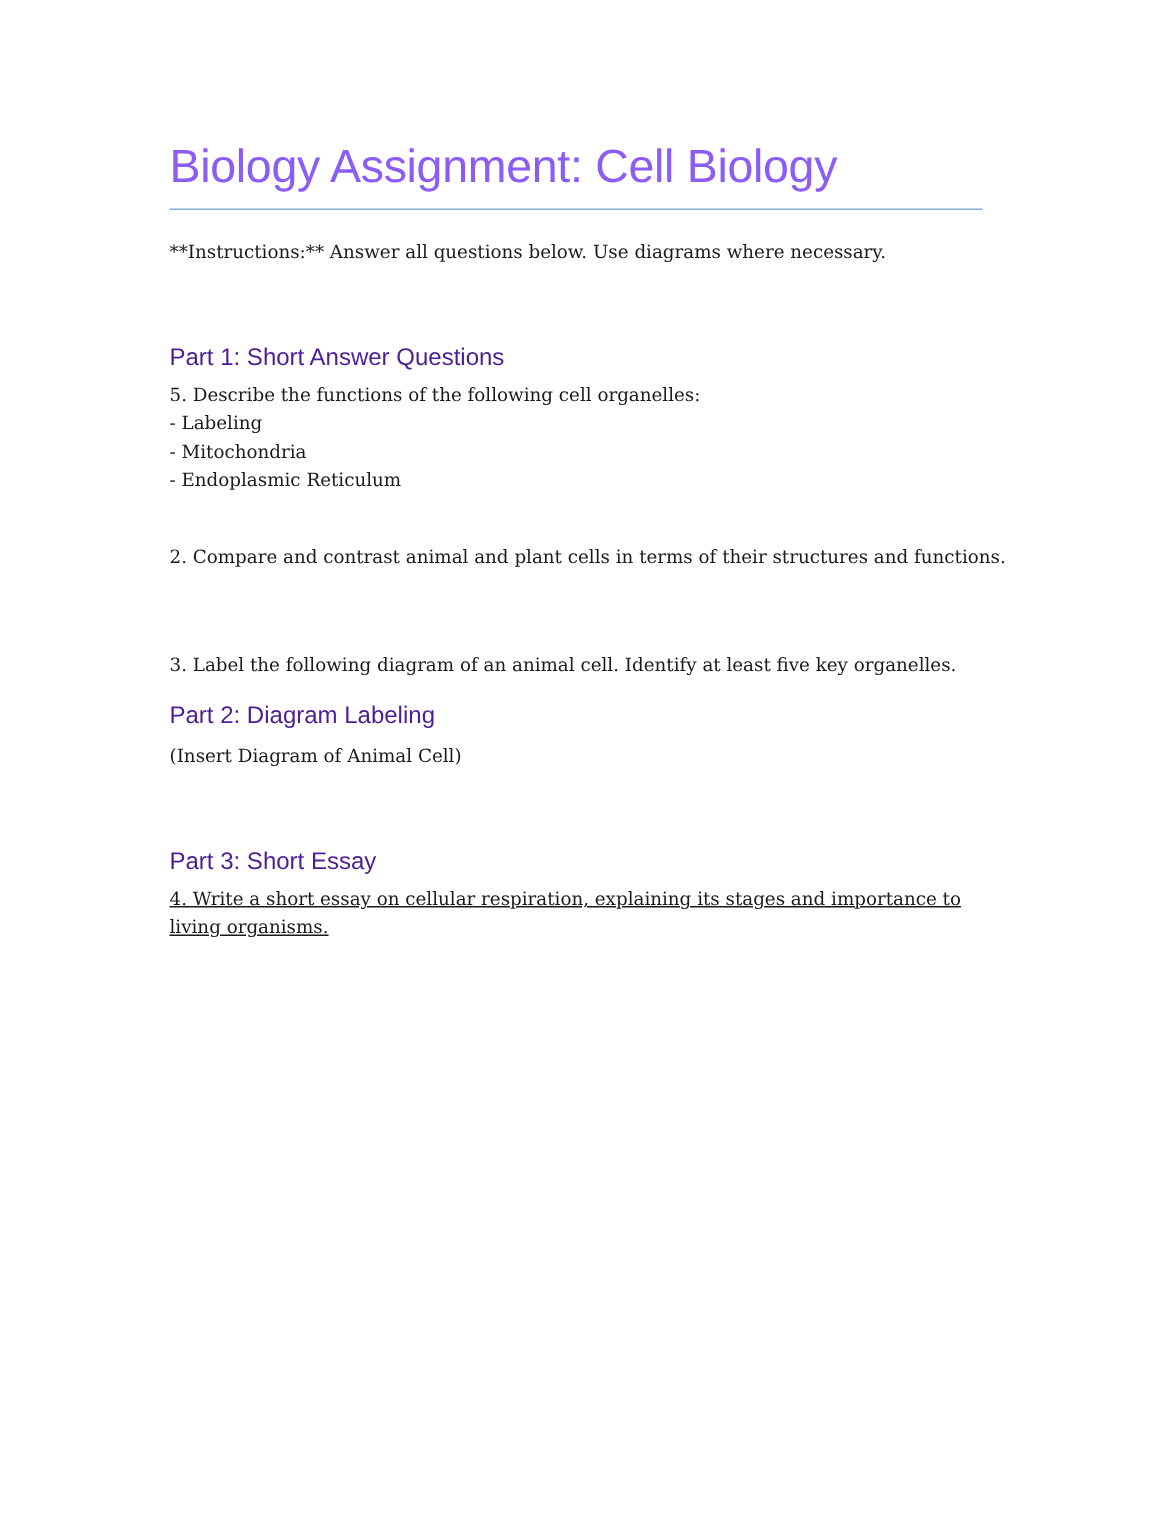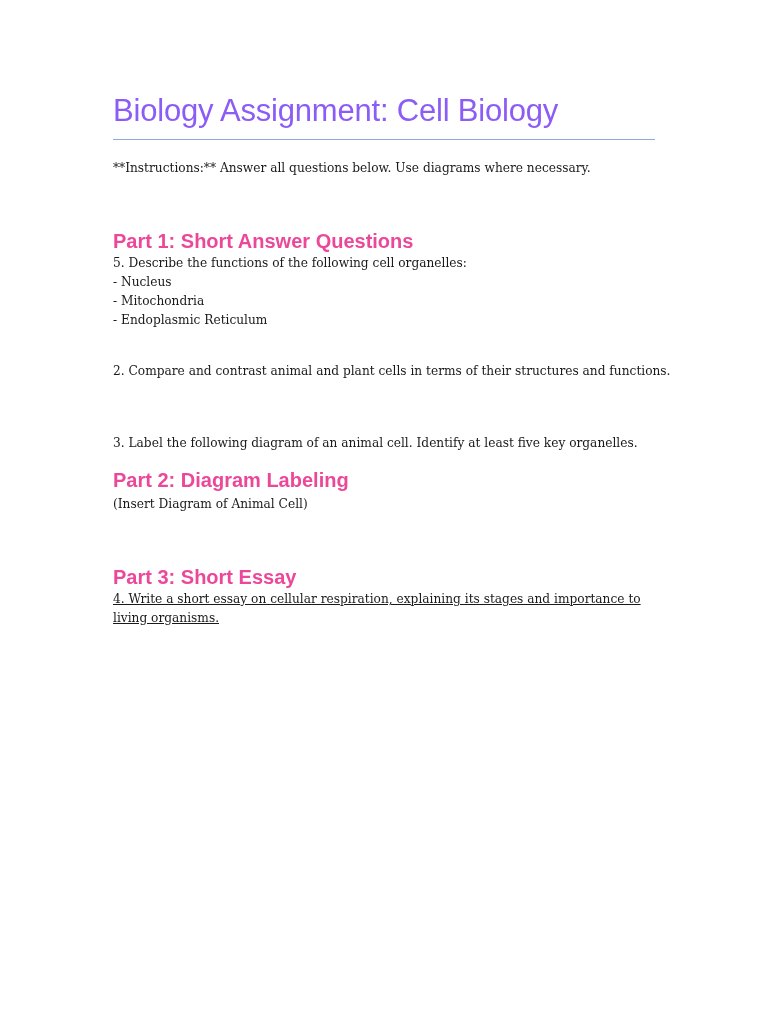--- a/index.html
+++ b/index.html
@@ -11,36 +11,36 @@
       font-size: 31px; color: #8b5cf6; white-space: nowrap; letter-spacing: -0.2px;
     }
     .rule { position: absolute; left: 0; top: 139px; width: 542px; height: 1px; background: #8eaadb; }
     .body-text {
       position: absolute; left: 0;
       font-family: "DejaVu Serif", serif;
       font-size: 12.2px; color: #1a1a1a; line-height: 19px; white-space: nowrap;
     }
     .heading {
       position: absolute; left: 0;
-      font-family: "Liberation Sans", sans-serif; font-weight: bold;
-      font-size: 20px; color: #ec4899; white-space: nowrap;
+      font-family: "Liberation Sans", sans-serif; font-weight: normal;
+      font-size: 16px; color: #4c1d95; white-space: nowrap;
     }
     .wrap { white-space: normal; width: 542px; text-decoration: underline; }
   </style>
 </head>
 <body>
 
 <div class="page">
   <div class="title">Biology Assignment: Cell Biology</div>
   <div class="rule"></div>
   <div class="body-text" style="top:159px;">**Instructions:** Answer all questions below. Use diagrams where necessary.</div>
 
   <div class="heading" style="top:230px;">Part 1: Short Answer Questions</div>
   <div class="body-text" style="top:254px;">5. Describe the functions of the following cell organelles:</div>
-  <div class="body-text" style="top:273px;">- Nucleus</div>
+  <div class="body-text" style="top:273px;">- Labeling</div>
   <div class="body-text" style="top:292px;">- Mitochondria</div>
   <div class="body-text" style="top:311px;">- Endoplasmic Reticulum</div>
   <div class="body-text" style="top:362px;">2. Compare and contrast animal and plant cells in terms of their structures and functions.</div>
 
   <div class="heading" style="top:434px;margin-top:35px;">Part 2: Diagram Labeling</div>
   <div class="body-text" style="top:434px;">3. Label the following diagram of an animal cell. Identify at least five key organelles.</div>
   <div class="body-text" style="top:495px;">(Insert Diagram of Animal Cell)</div>
 
   <div class="heading" style="top:566px;">Part 3: Short Essay</div>
   <div class="body-text wrap" style="top:590px;">4. Write a short essay on cellular respiration, explaining its stages and importance to living organisms.</div>

